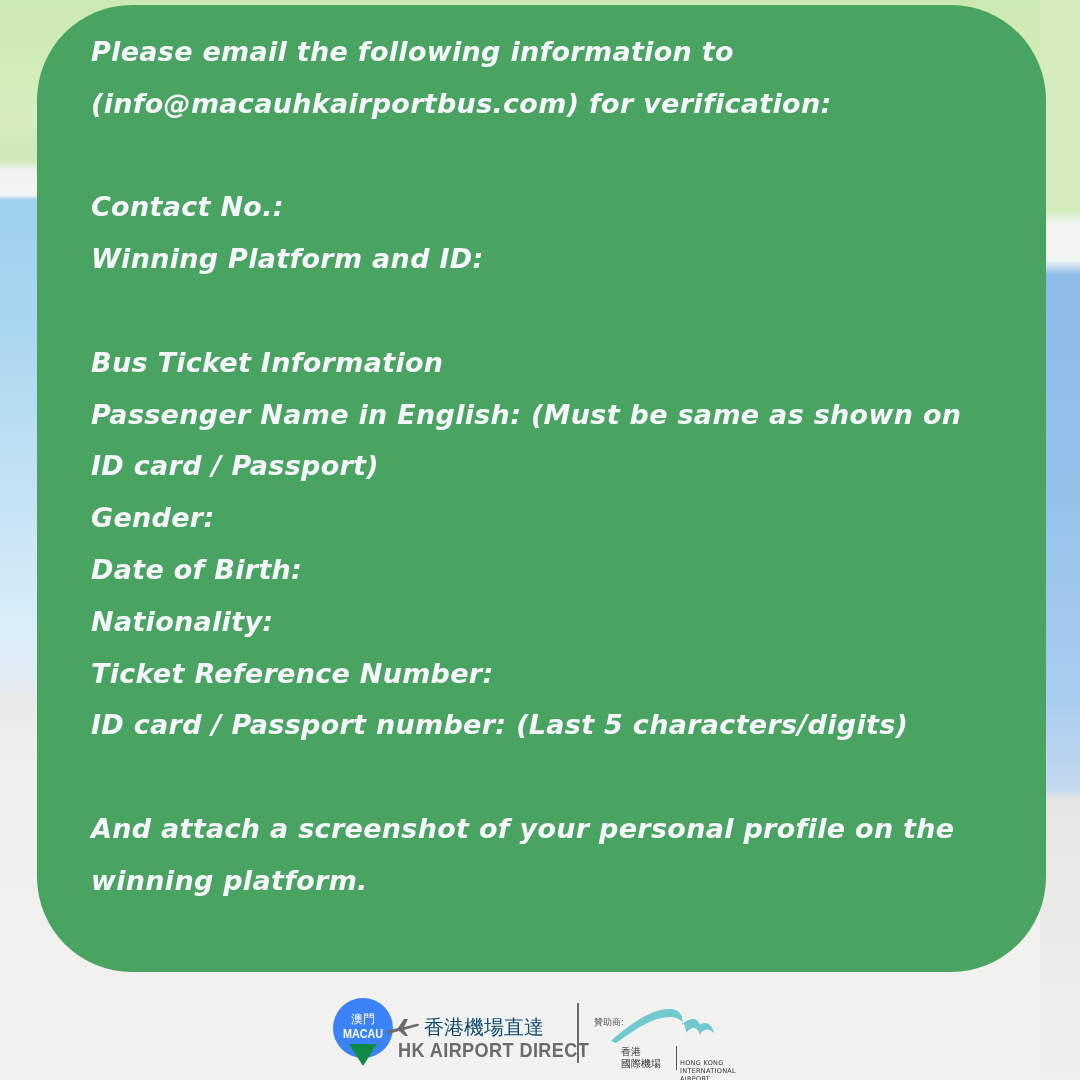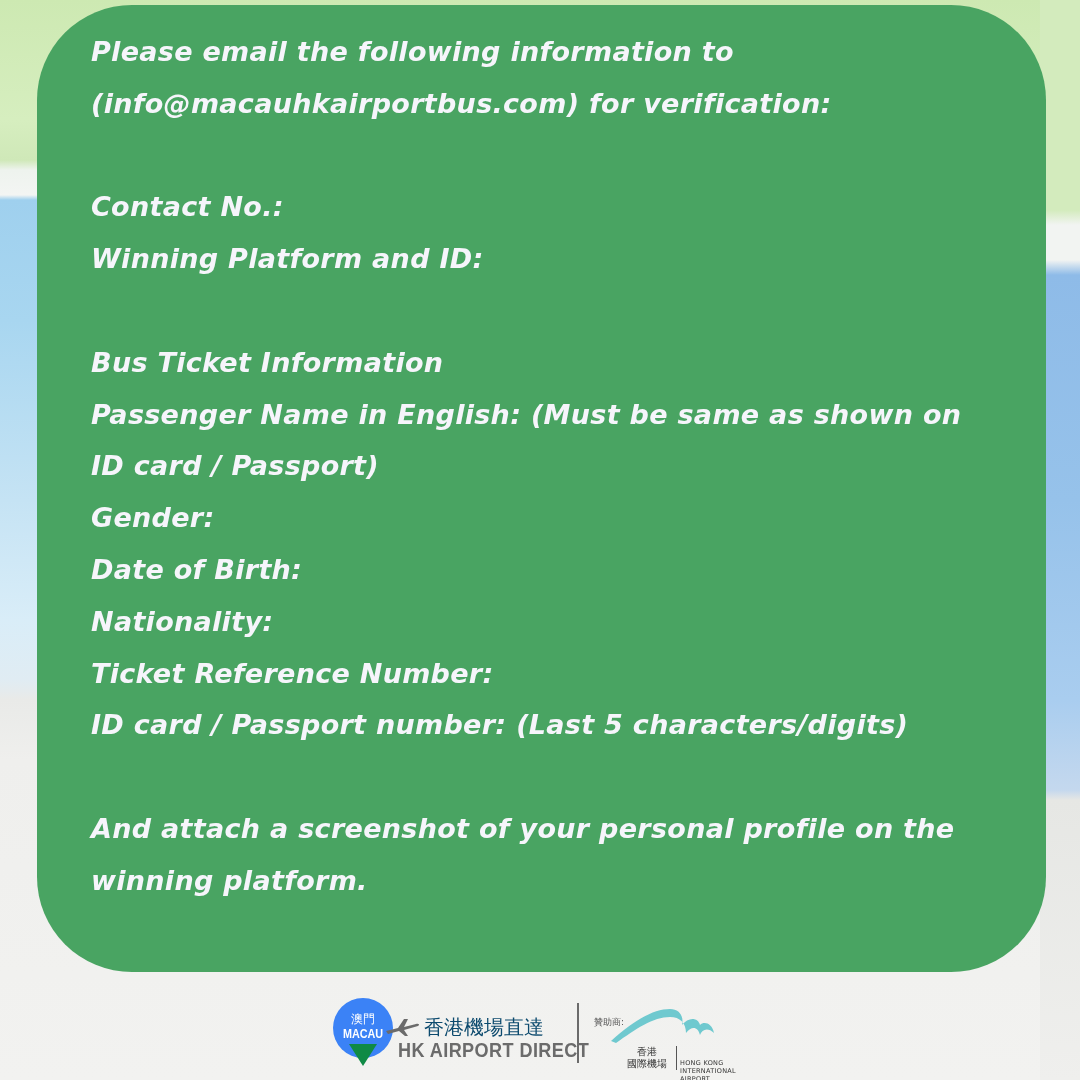--- a/index.html
+++ b/index.html
@@ -71,21 +71,21 @@
     }
     .divider {
       position: absolute; left: 577px; top: 1003px; width: 2px; height: 60px; background: #6b6b6b;
     }
     .sponsor-label {
       position: absolute; left: 594px; top: 988px; color: #555;
       font-size: 9px; font-family: "DejaVu Sans", sans-serif; margin-top: 28px;
     }
     .hkia-logo { position: absolute; left: 608px; top: 1003px; width: 110px; height: 40px; }
     .hkia-cn {
-      position: absolute; left: 621px; top: 1046px; width: 52px; text-align: center;
+      position: absolute; left: 621px; top: 1046px; width: 52px; text-align: left;
       color: #333; font-size: 10px; line-height: 12px; font-family: "DejaVu Sans", sans-serif;
     }
     .hkia-sep { position: absolute; left: 676px; top: 1046px; width: 1px; height: 24px; background: #555; }
     .hkia-en {
       position: absolute; left: 680px; top: 1047px; color: #333;
       font-size: 6.5px; line-height: 8px; font-family: "DejaVu Sans", sans-serif; letter-spacing: 0.3px; margin-top: 12px;
     }
   </style>
 </head>
 <body>

